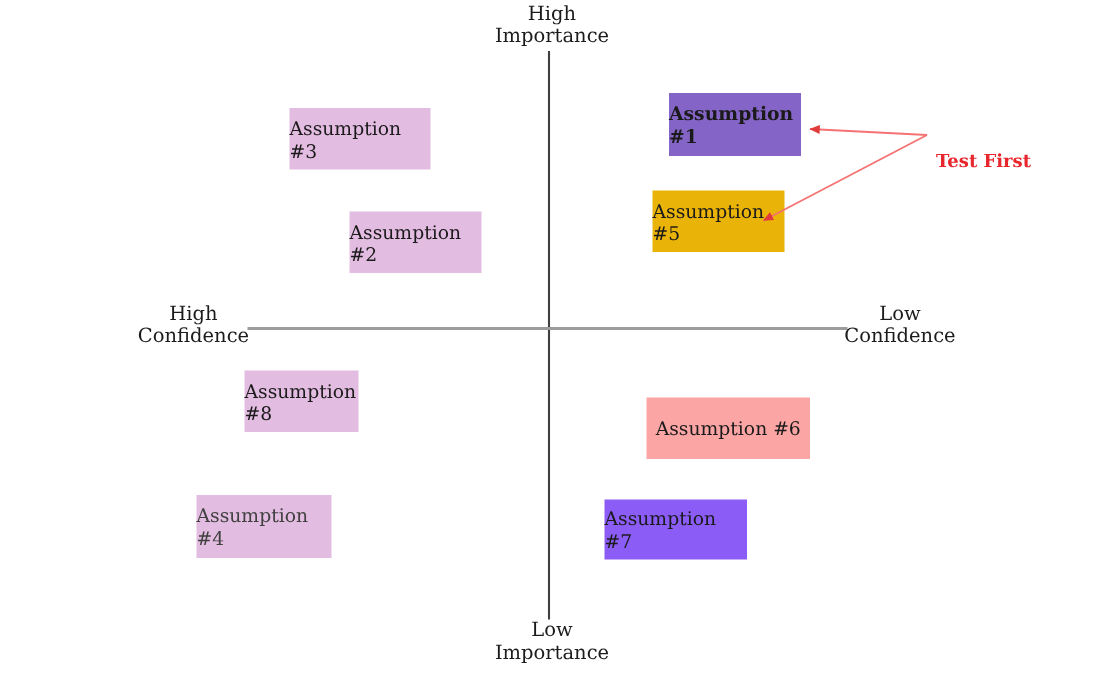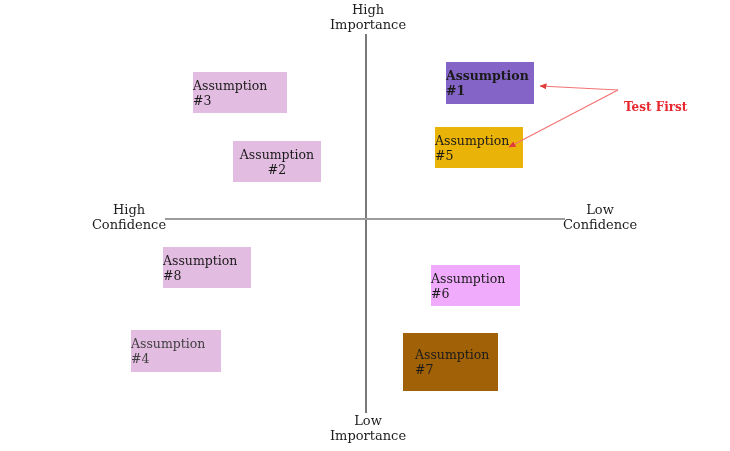--- a/index.html
+++ b/index.html
@@ -70,26 +70,26 @@
 
   <div class="axis-label left">High
 Confidence</div>
 
   <div class="axis-label right">Low
 Confidence</div>
 
   <div id="boxes-layer">
       <div class="assumption-box" style="left: 193px; top: 72px; width: 94px; height: 41px; background: rgb(227, 188, 225); color: rgb(26, 26, 26);">Assumption #3</div>
       <div class="assumption-box" style="left: 446px; top: 62px; width: 88px; height: 42px; background: rgb(132, 101, 199); color: rgb(26, 26, 26); font-weight: bold;">Assumption #1</div>
-      <div class="assumption-box" style="left: 233px; top: 141px; width: 88px; height: 41px; background: rgb(227, 188, 225); color: rgb(26, 26, 26); text-align: center;">Assumption #2</div>
+      <div class="assumption-box" style="left: 233px; top: 141px; width: 88px; height: 41px; background: rgb(227, 188, 225); color: rgb(26, 26, 26);">Assumption #2</div>
       <div class="assumption-box" style="left: 417px; top: 127px; width: 88px; height: 41px; background: #eab308; color: rgb(26, 26, 26); margin-left: 18px;">Assumption #5</div>
-      <div class="assumption-box" style="left: 163px; top: 247px; width: 88px; height: 41px; background: rgb(227, 188, 225); color: rgb(26, 26, 26);">Assumption #8</div>
-      <div class="assumption-box" style="left: 431px; top: 265px; width: 89px; height: 41px; background: #f0abfc; color: rgb(26, 26, 26);">Assumption #6</div>
+      <div class="assumption-box" style="left: 163px; top: 247px; width: 76px; height: 41px; background: rgb(227, 188, 225); color: rgb(26, 26, 26);">Assumption #8</div>
+      <div class="assumption-box" style="left: 431px; top: 265px; width: 109px; height: 41px; background: #fca5a5; color: rgb(26, 26, 26);">Assumption #6</div>
       <div class="assumption-box" style="left: 131px; top: 330px; width: 90px; height: 42px; background: rgb(227, 188, 225); color: #404040;">Assumption #4</div>
-      <div class="assumption-box" style="left: 403px; top: 333px; width: 95px; height: 58px; background: #a16207; color: rgb(26, 26, 26); padding-left: 12px;">Assumption #7</div>
+      <div class="assumption-box" style="left: 403px; top: 333px; width: 95px; height: 40px; background: #8b5cf6; color: rgb(26, 26, 26);">Assumption #7</div>
     </div>
 
   <svg class="layer" id="arrows-svg" width="730" height="451">
       <defs>
         <marker id="arrowhead" markerWidth="7" markerHeight="6" refX="6.5" refY="3" orient="auto" markerUnits="userSpaceOnUse">
           <path d="M0,0 L7,3 L0,6 Z" fill="#e03b3b"></path>
         </marker>
       </defs>
       <line x1="618" y1="90" x2="540" y2="86" stroke="#f47272" stroke-width="1.2" marker-end="url(#arrowhead)"></line>
       <line x1="618" y1="90" x2="509" y2="147" stroke="#f47272" stroke-width="1.2" marker-end="url(#arrowhead)"></line>

